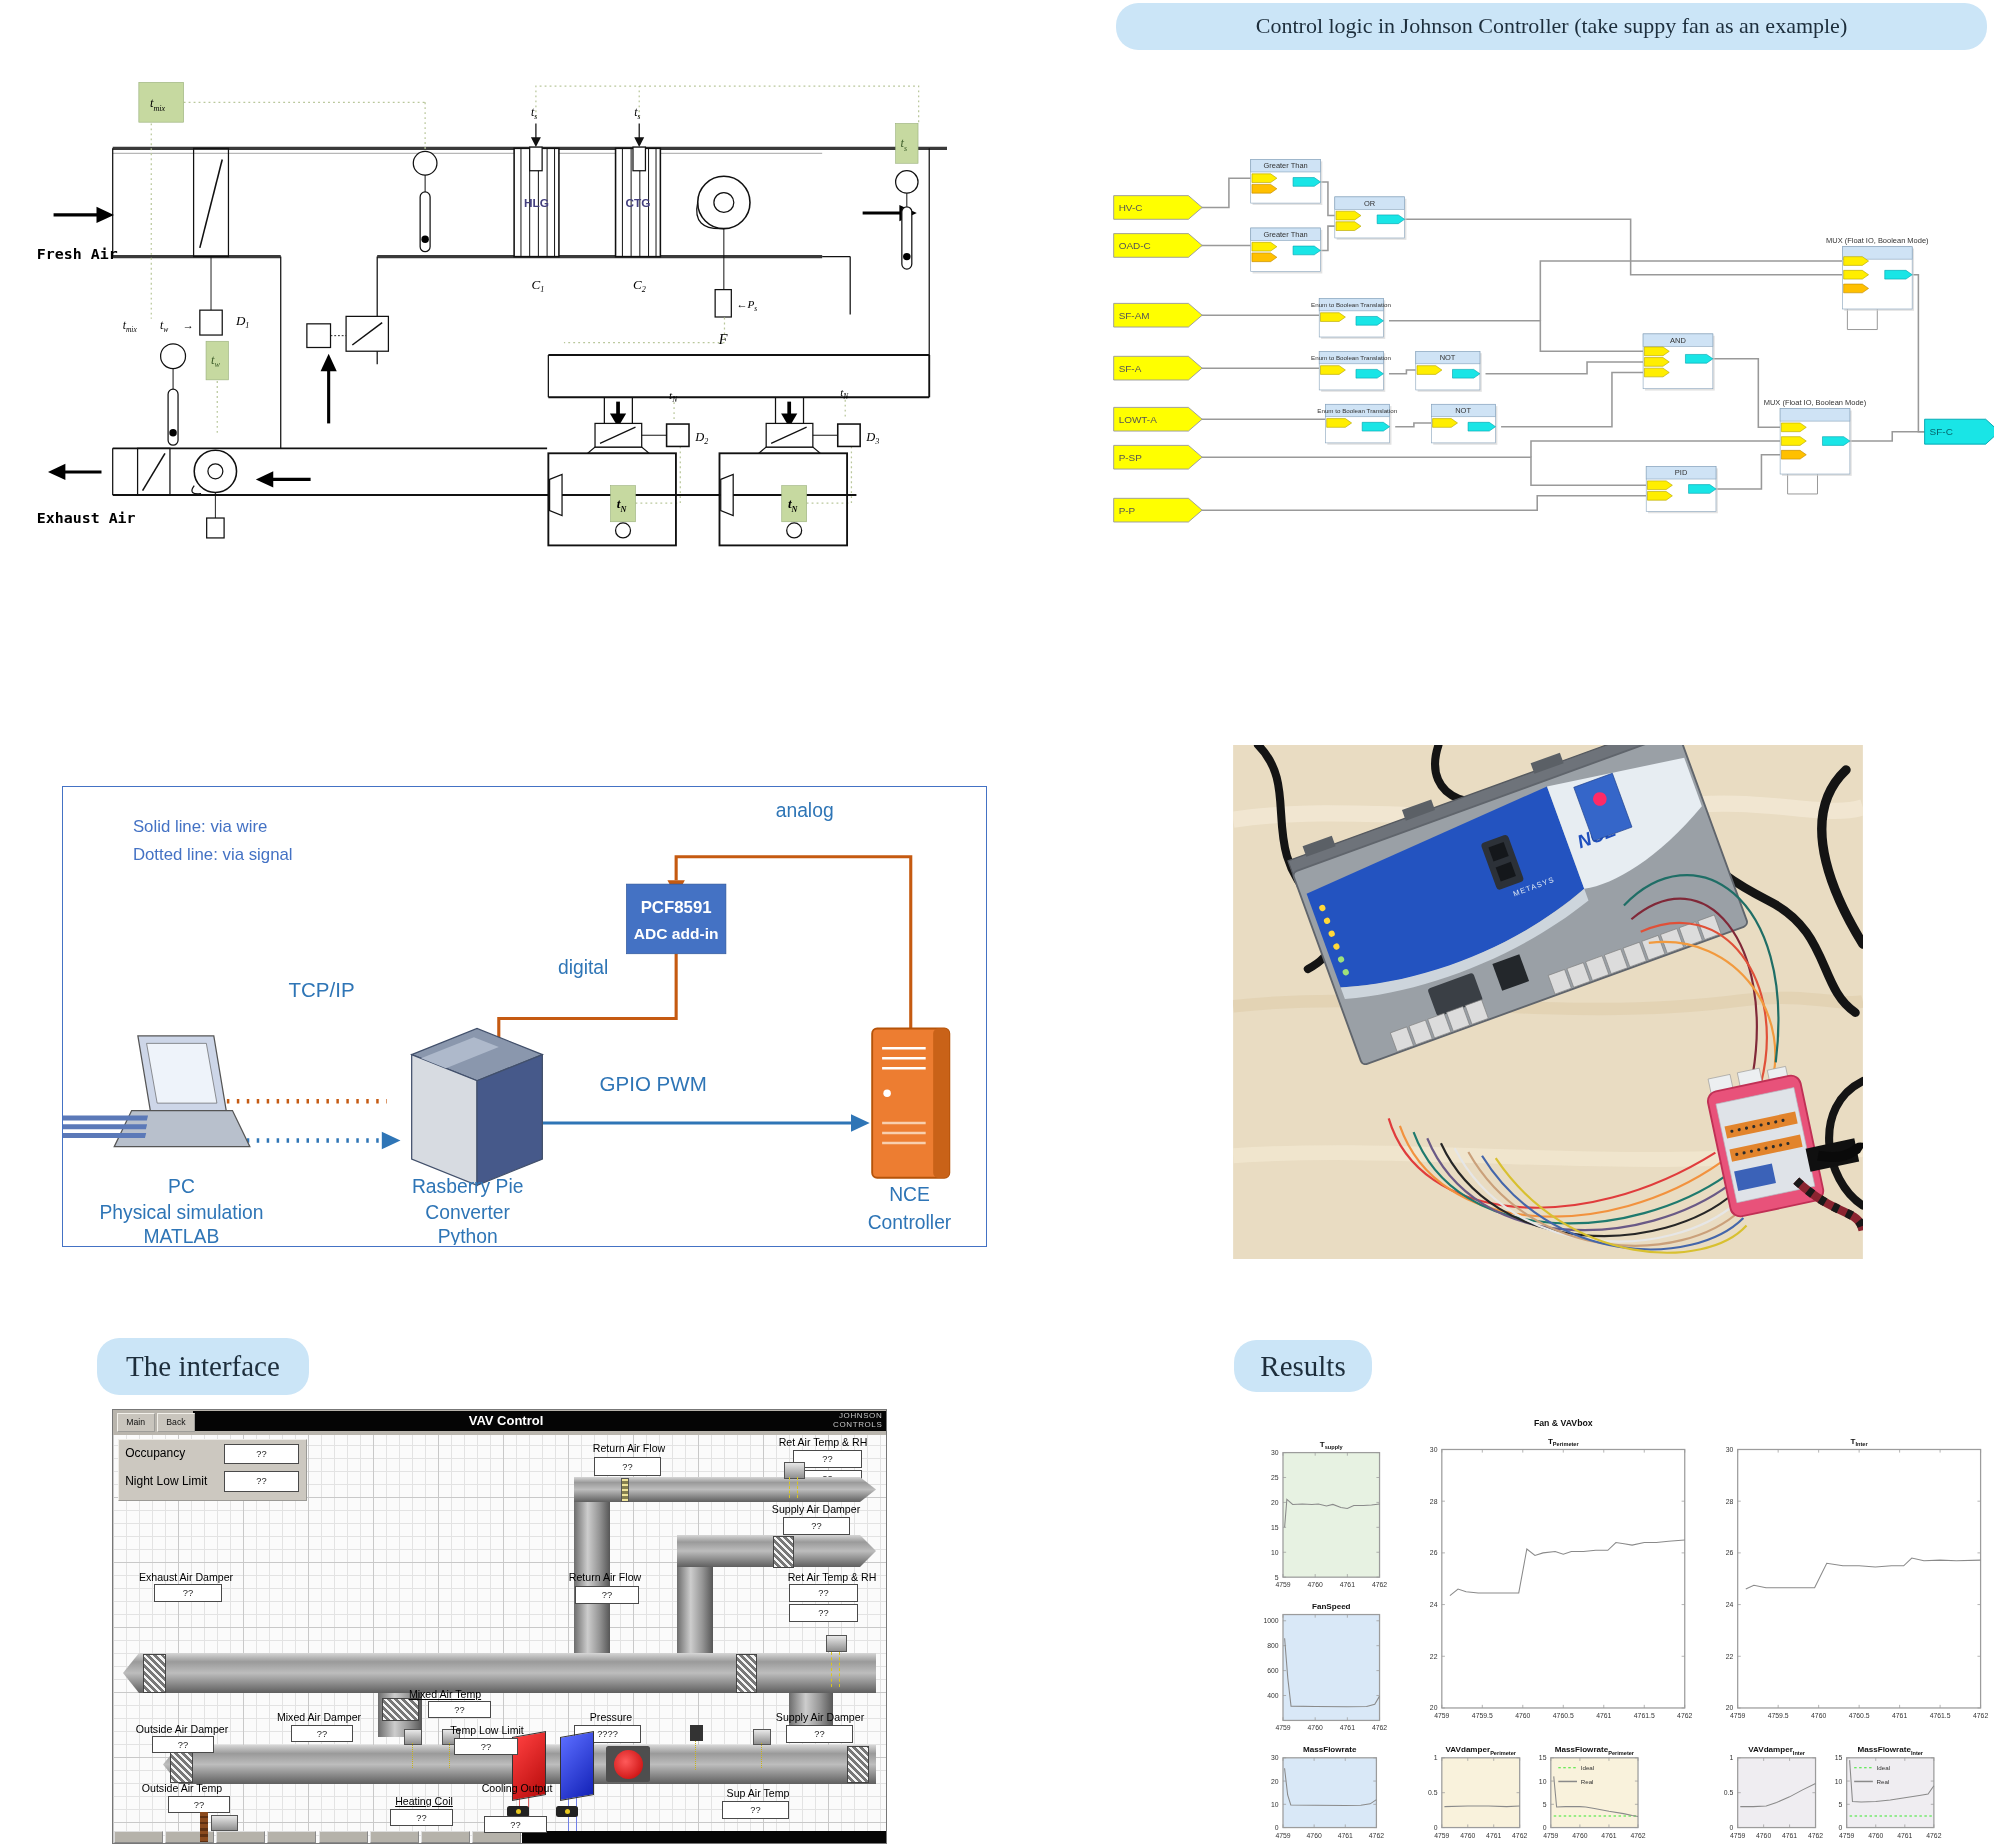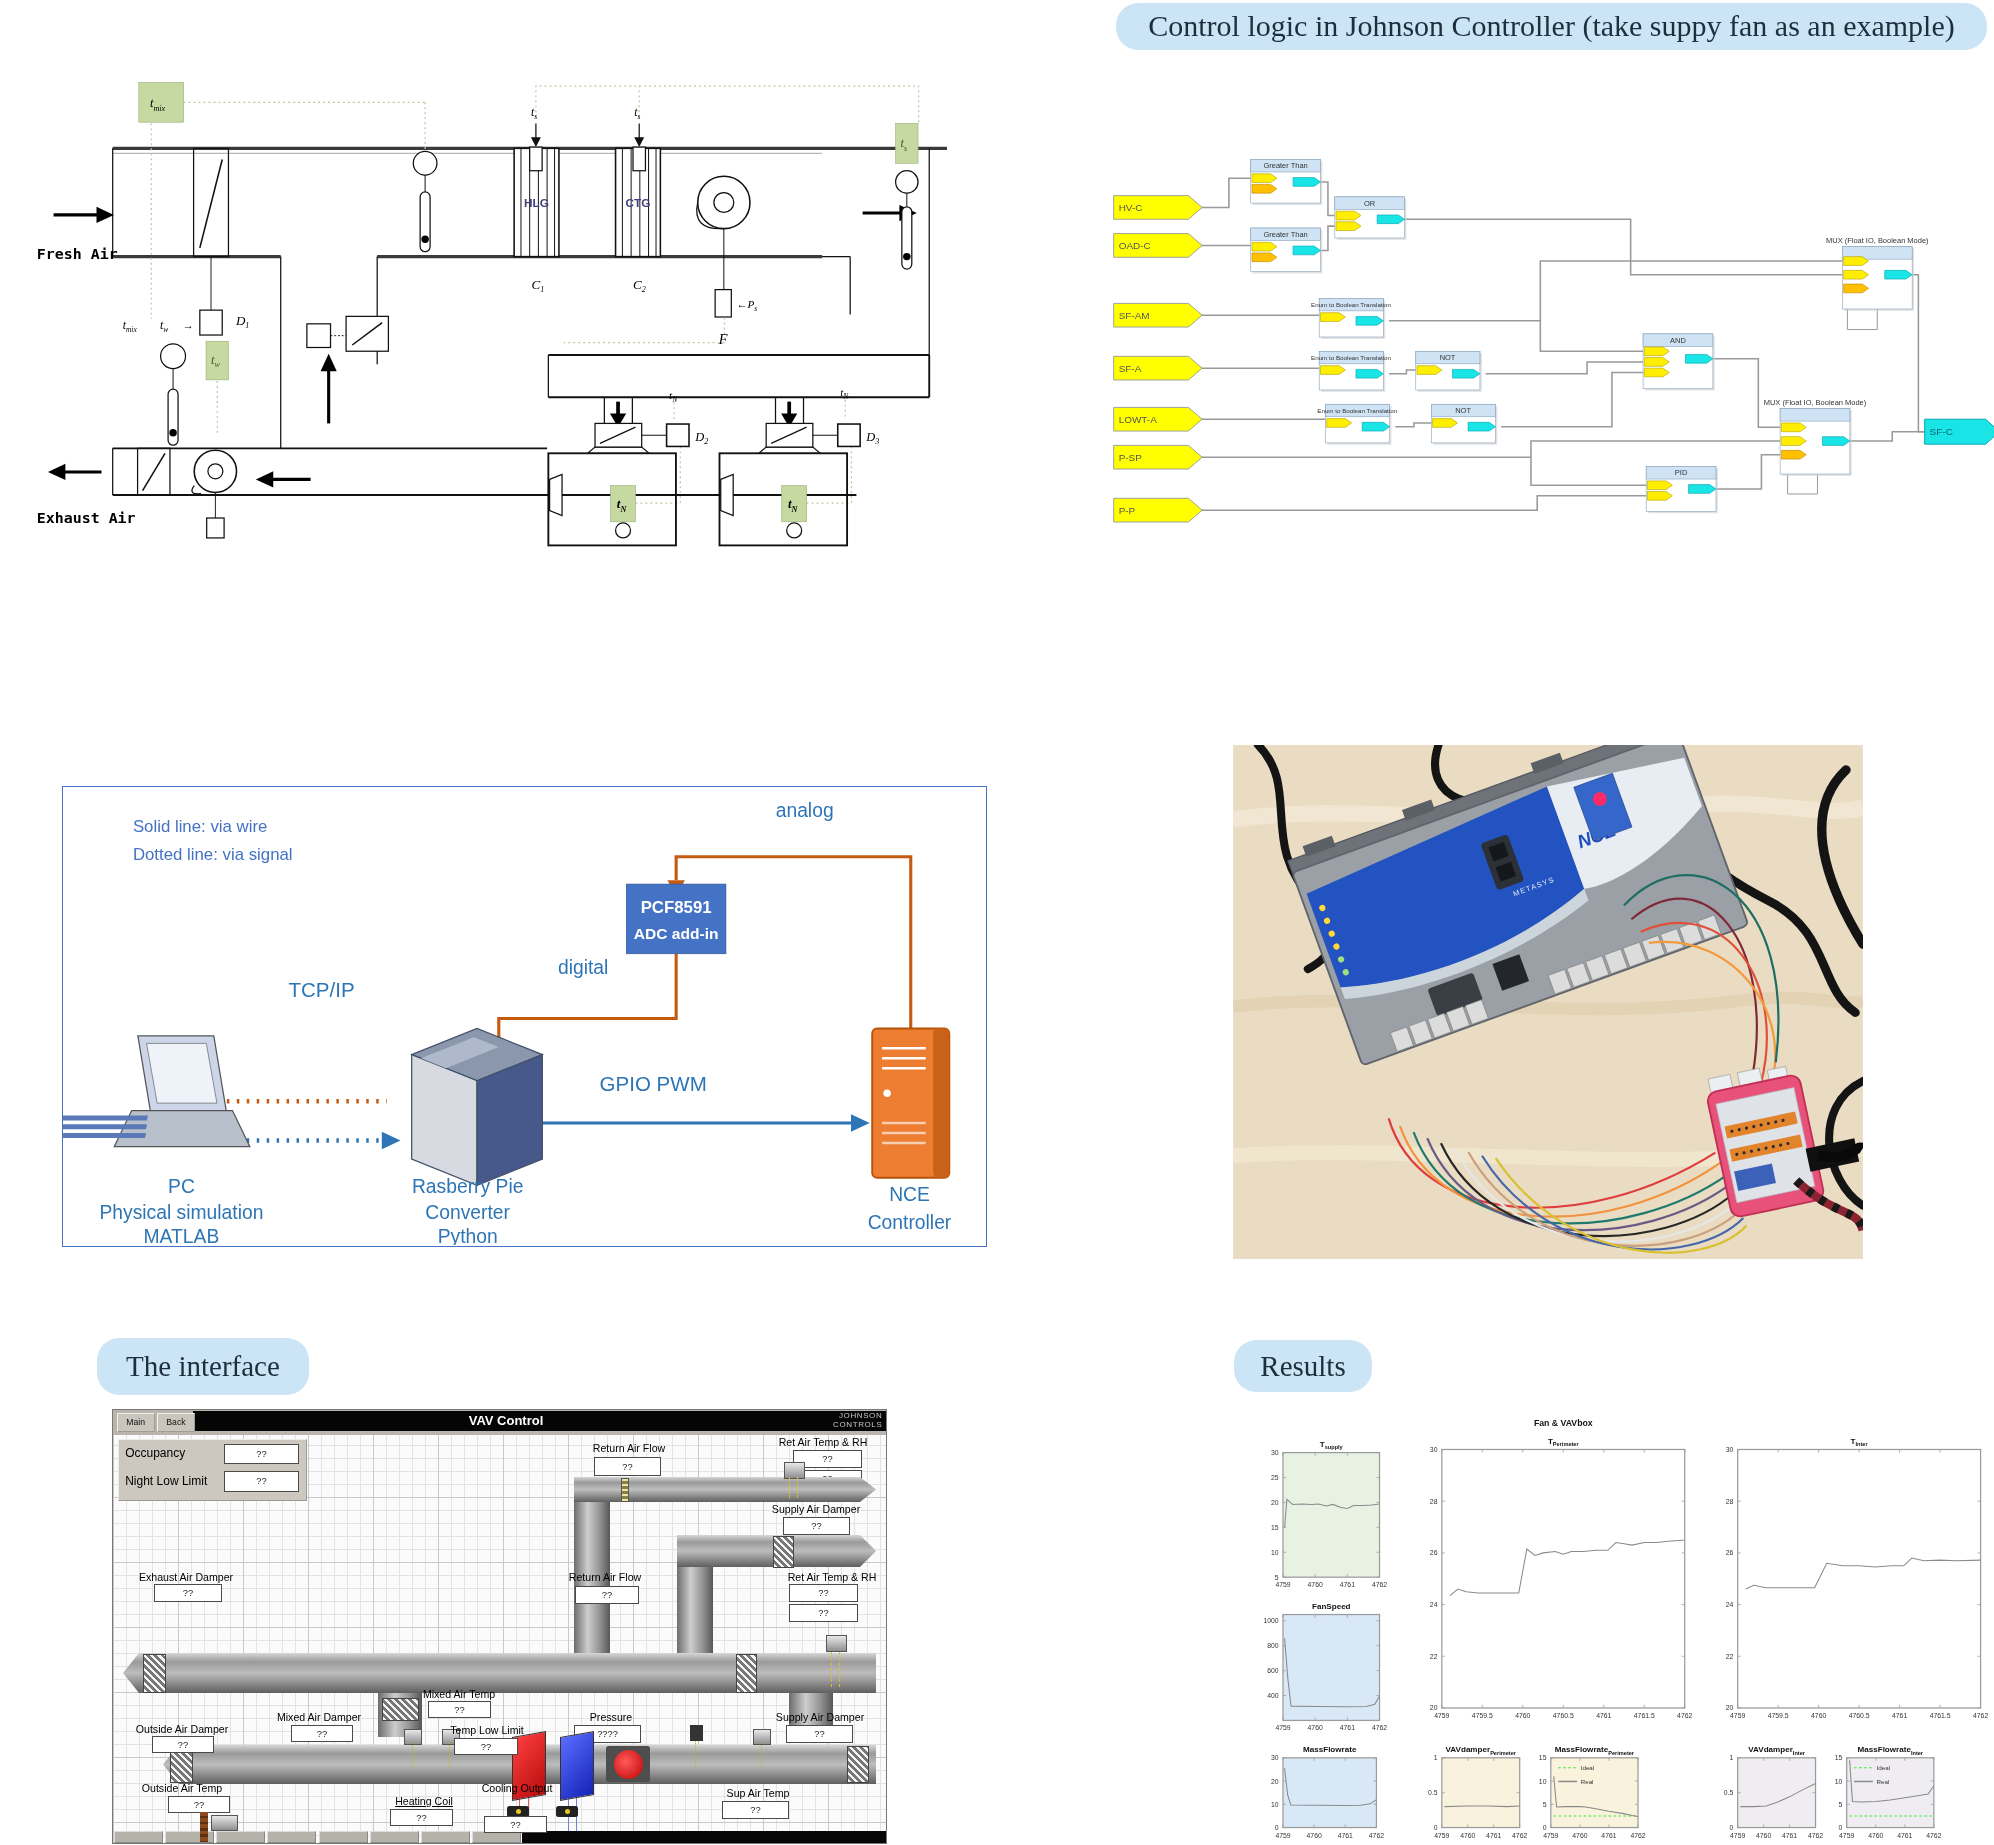--- a/index.html
+++ b/index.html
@@ -44,21 +44,21 @@
   .probe{position:absolute;width:0;border-left:1.9px dashed #d8c520;}
   .squig{position:absolute;width:0;border-left:1.2px dotted #c8b418;}
   .coil{position:absolute;transform:skewY(-10deg);border:0.6px solid #333;}
   .taskseg{position:absolute;top:421px;height:12px;width:49px;background:#b5b2aa;border:1.2px outset #ddd;box-sizing:border-box;}
 </style>
 </head>
 <body>
 
 <div id="page">
 
-  <div class="pill" style="left:1116px;top:2.5px;width:871px;height:47px;font-size:30px;">Control logic in Johnson Controller (take suppy fan as an example)</div>
+  <div class="pill" style="left:1116px;top:2.5px;width:871px;height:47px;font-size:22px;">Control logic in Johnson Controller (take suppy fan as an example)</div>
   <div class="pill" style="left:97px;top:1338px;width:212px;height:57px;font-size:29px;">The interface</div>
   <div class="pill" style="left:1234px;top:1340px;width:138px;height:52px;font-size:29px;">Results</div>
 
   <svg class="abs" style="left:18.7px;top:50px;" width="928" height="501" viewBox="0 0 1490 805">
     <g stroke="#111" fill="none">
 
       <path d="M150,158 H1500" stroke-width="5" stroke="#3a3a3a"></path>
       <path d="M150,166 H1290" stroke-width="1.2" stroke="#888"></path>
       <path d="M150,332 H420 M575,332 H1290" stroke-width="5" stroke="#3a3a3a"></path>
       <path d="M150,158 V332" stroke-width="2"></path>
@@ -630,21 +630,21 @@
     <div class="hatch" style="left:30px;top:244px;width:21px;height:37px;"></div>
     <div class="hatch" style="left:623px;top:244px;width:18.7px;height:37px;"></div>
     <div class="sensor-cap" style="left:713px;top:225px;width:18.7px;height:15px;z-index:6;"></div>
     <div class="probe" style="left:718px;top:242px;height:35px;z-index:6;"></div>
     <div class="probe" style="left:726px;top:242px;height:35px;z-index:6;"></div>
 
     <div class="duct-v" style="left:265px;top:283px;width:44px;height:44px;"></div>
     <div class="hatch" style="left:269px;top:288px;width:35px;height:21px;"></div>
     <div class="duct-v" style="left:676px;top:283px;width:44px;height:44px;"></div>
 
-    <div class="if-label" style="left:346px;top:278px;z-index:6;">Mixed Air Temp</div>
+    <div class="if-label" style="left:332px;top:278px;z-index:6;text-decoration:underline;">Mixed Air Temp</div>
     <div class="if-box" style="left:315px;top:291px;width:61px;height:15px;z-index:6;">??</div>
     <div class="if-label" style="left:206px;top:301px;z-index:6;">Mixed Air Damper</div>
     <div class="if-box" style="left:178px;top:315px;width:60px;height:15px;z-index:6;">??</div>
     <div class="if-label" style="left:69px;top:313px;">Outside Air Damper</div>
     <div class="if-box" style="left:39px;top:326px;width:60px;height:15px;z-index:6;">??</div>
     <div class="if-label" style="left:374px;top:314px;z-index:6;">Temp Low Limit</div>
     <div class="if-box" style="left:341px;top:328px;width:62px;height:15px;z-index:6;">??</div>
     <div class="if-label" style="left:498px;top:301px;">Pressure</div>
     <div class="if-box" style="left:461px;top:315px;width:65px;height:16px;">????</div>
     <div class="if-label" style="left:707px;top:301px;">Supply Air Damper</div>

